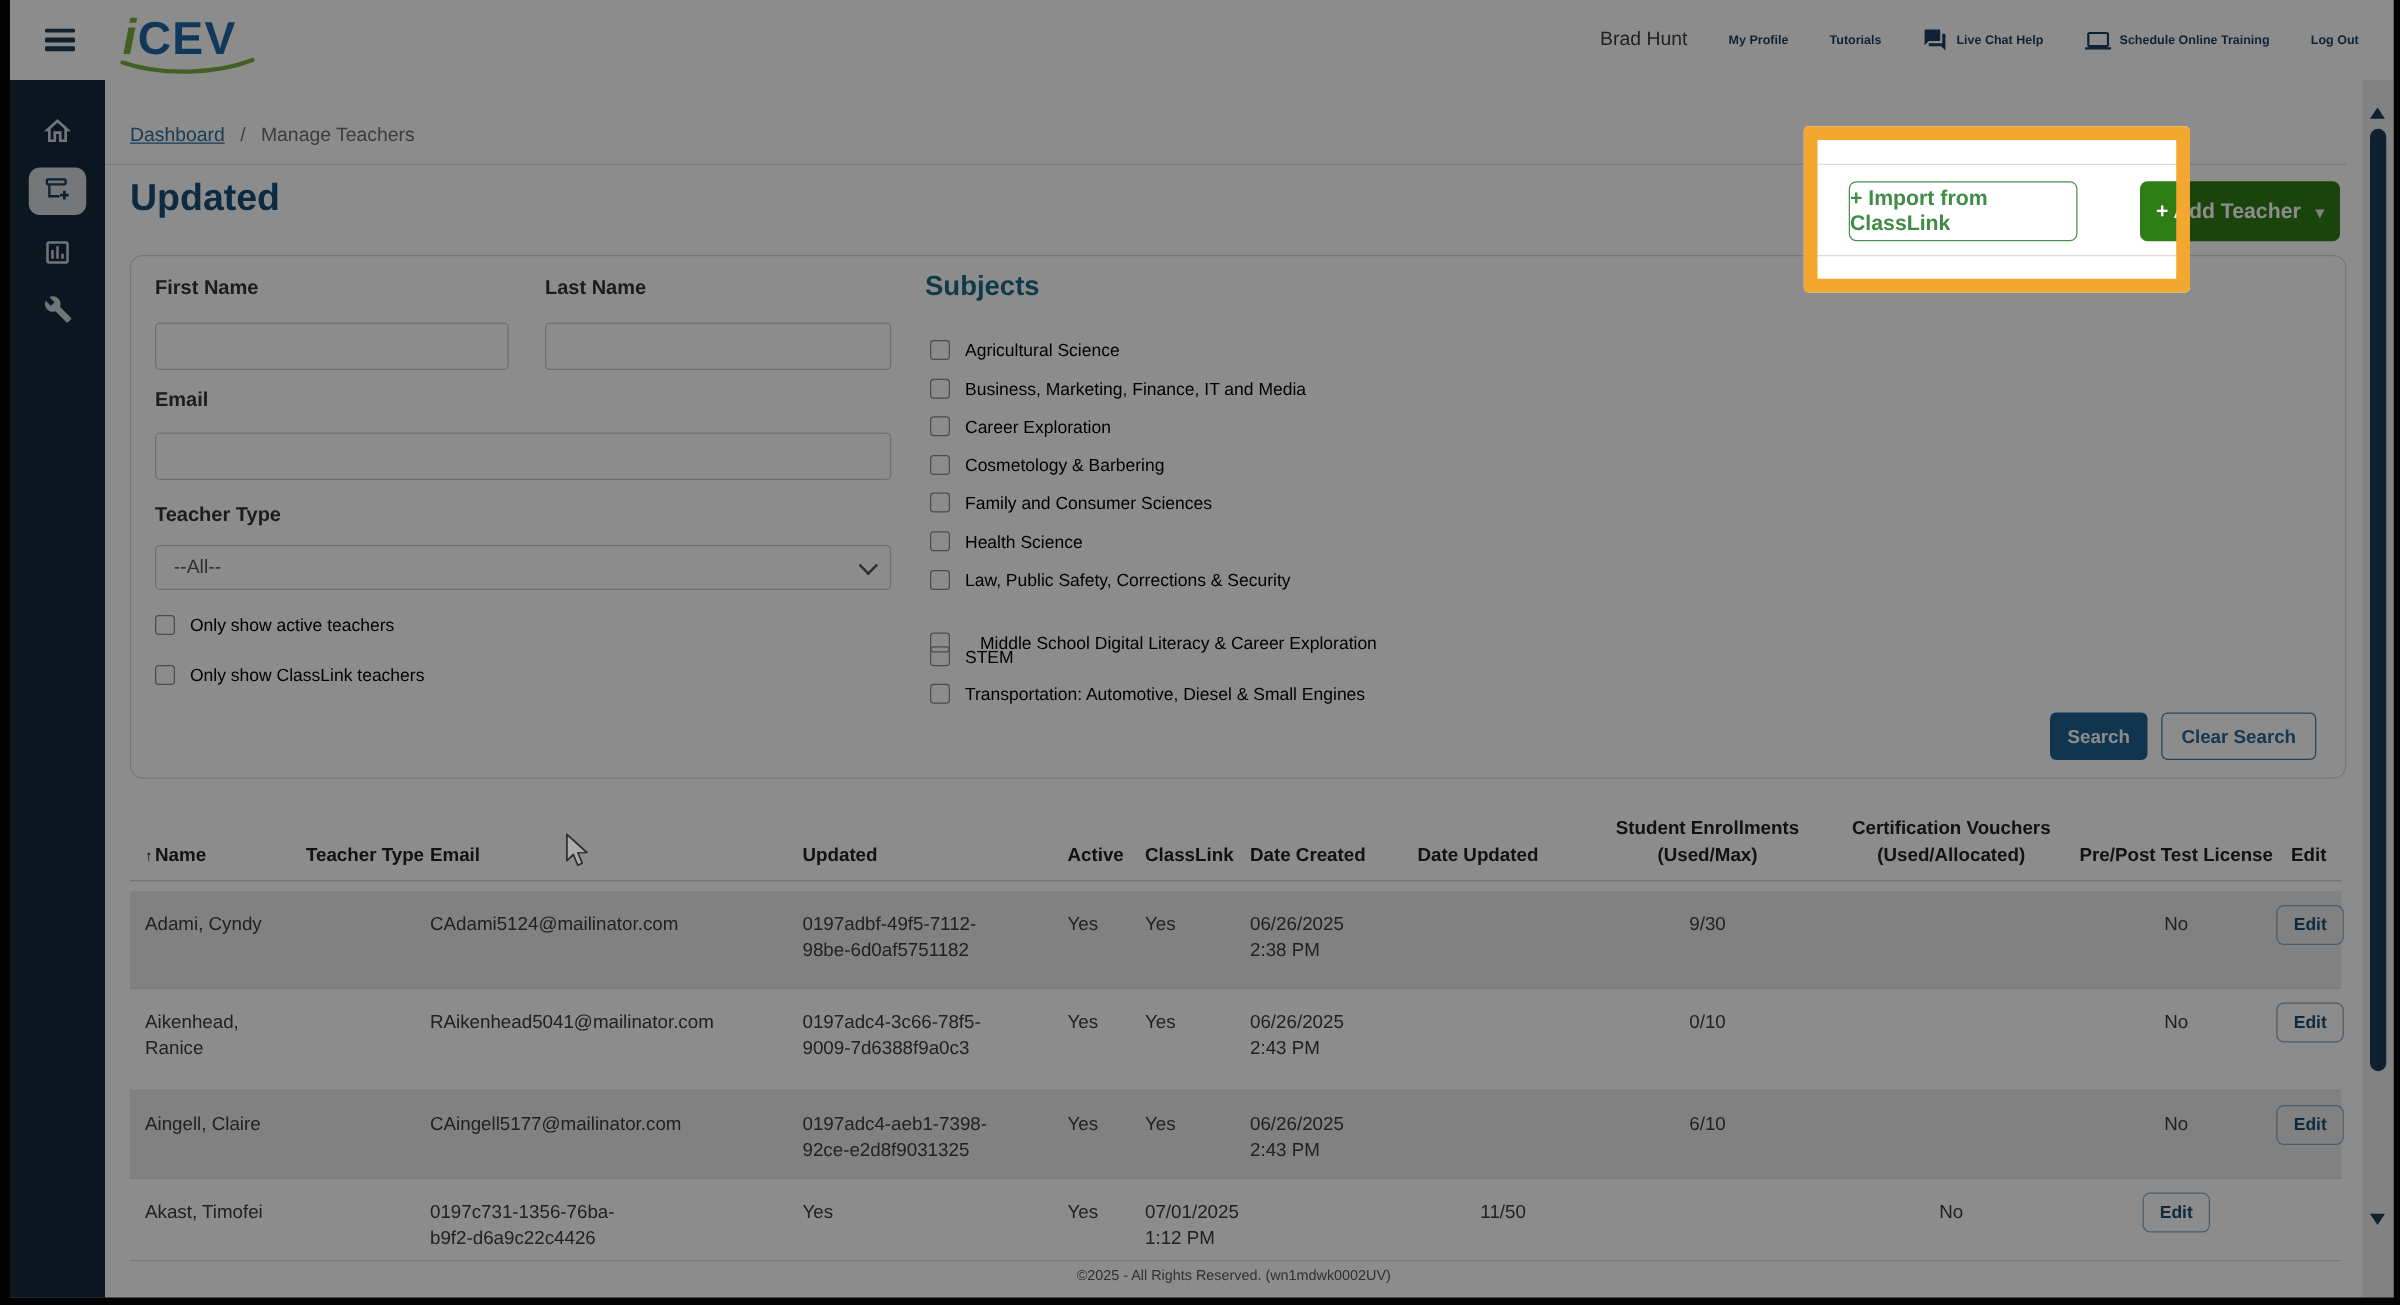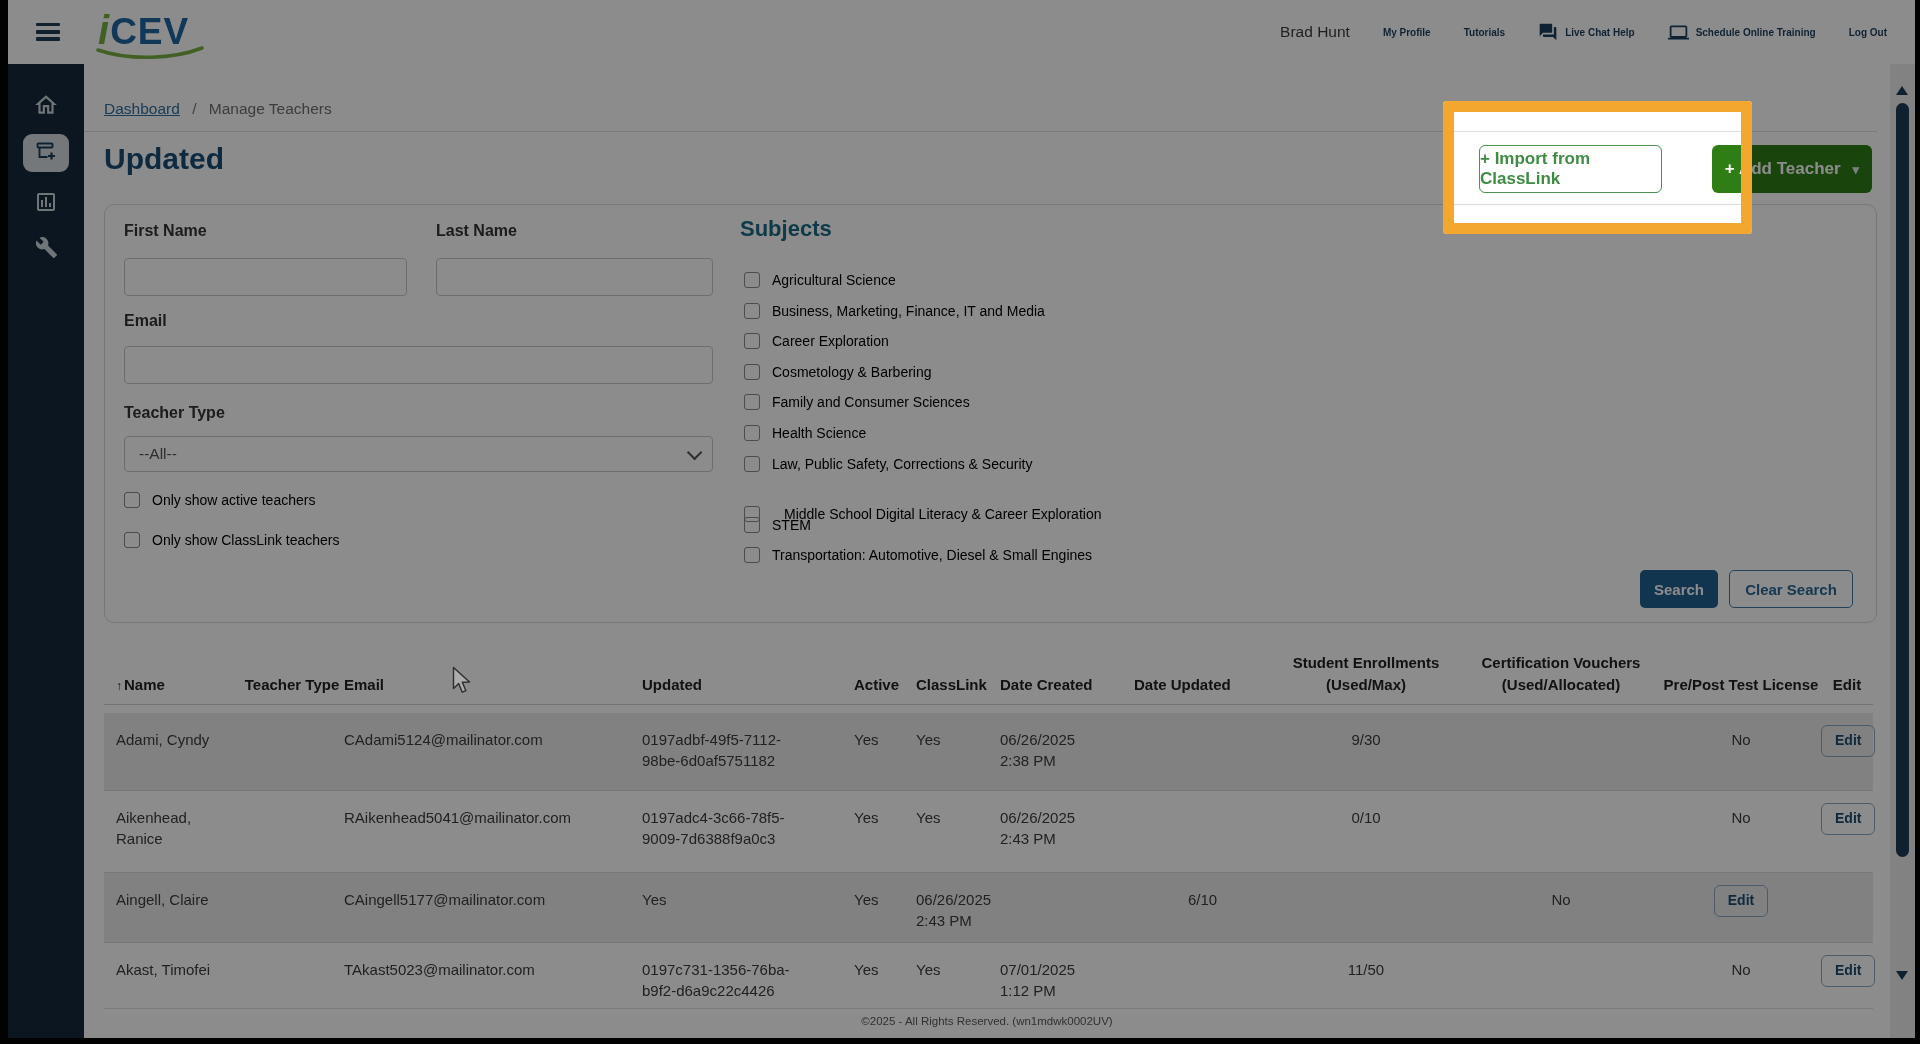--- a/index.html
+++ b/index.html
@@ -316,37 +316,39 @@
     <div class="td ctr"></div>
     <div class="td ctr">No</div>
     <div class="td ctr"><span class="btn-edit">Edit</span></div>
   </div>
   <div class="tgrid trow shade" id="r3">
     <div class="td" style="padding-left:12px;">
         <span class="wrap-name">Aingell, Claire</span>
       </div>
     <div class="td"></div>
     <div class="td">CAingell5177@mailinator.com</div>
+    <div class="td">
+        <span class="wrap-user">0197adc4-aeb1-7398-92ce-e2d8f9031325</span>
+      </div>
     <div class="td">Yes</div>
     <div class="td">Yes</div>
     <div class="td">
         <span class="wrap-date">06/26/2025 2:43 PM</span>
       </div>
     <div class="td"></div>
     <div class="td ctr">6/10</div>
     <div class="td ctr"></div>
     <div class="td ctr">No</div>
     <div class="td ctr"><span class="btn-edit">Edit</span></div>
   </div>
   <div class="tgrid trow" id="r4">
     <div class="td" style="padding-left:12px;">
         <span class="wrap-name">Akast, Timofei</span>
       </div>
     <div class="td"></div>
-    <div class="td">TAkast5023@mailinator.com</div>
     <div class="td">
         <span class="wrap-user">0197c731-1356-76ba-b9f2-d6a9c22c4426</span>
       </div>
     <div class="td">Yes</div>
     <div class="td">Yes</div>
     <div class="td">
         <span class="wrap-date">07/01/2025 1:12 PM</span>
       </div>
     <div class="td"></div>
     <div class="td ctr">11/50</div>

